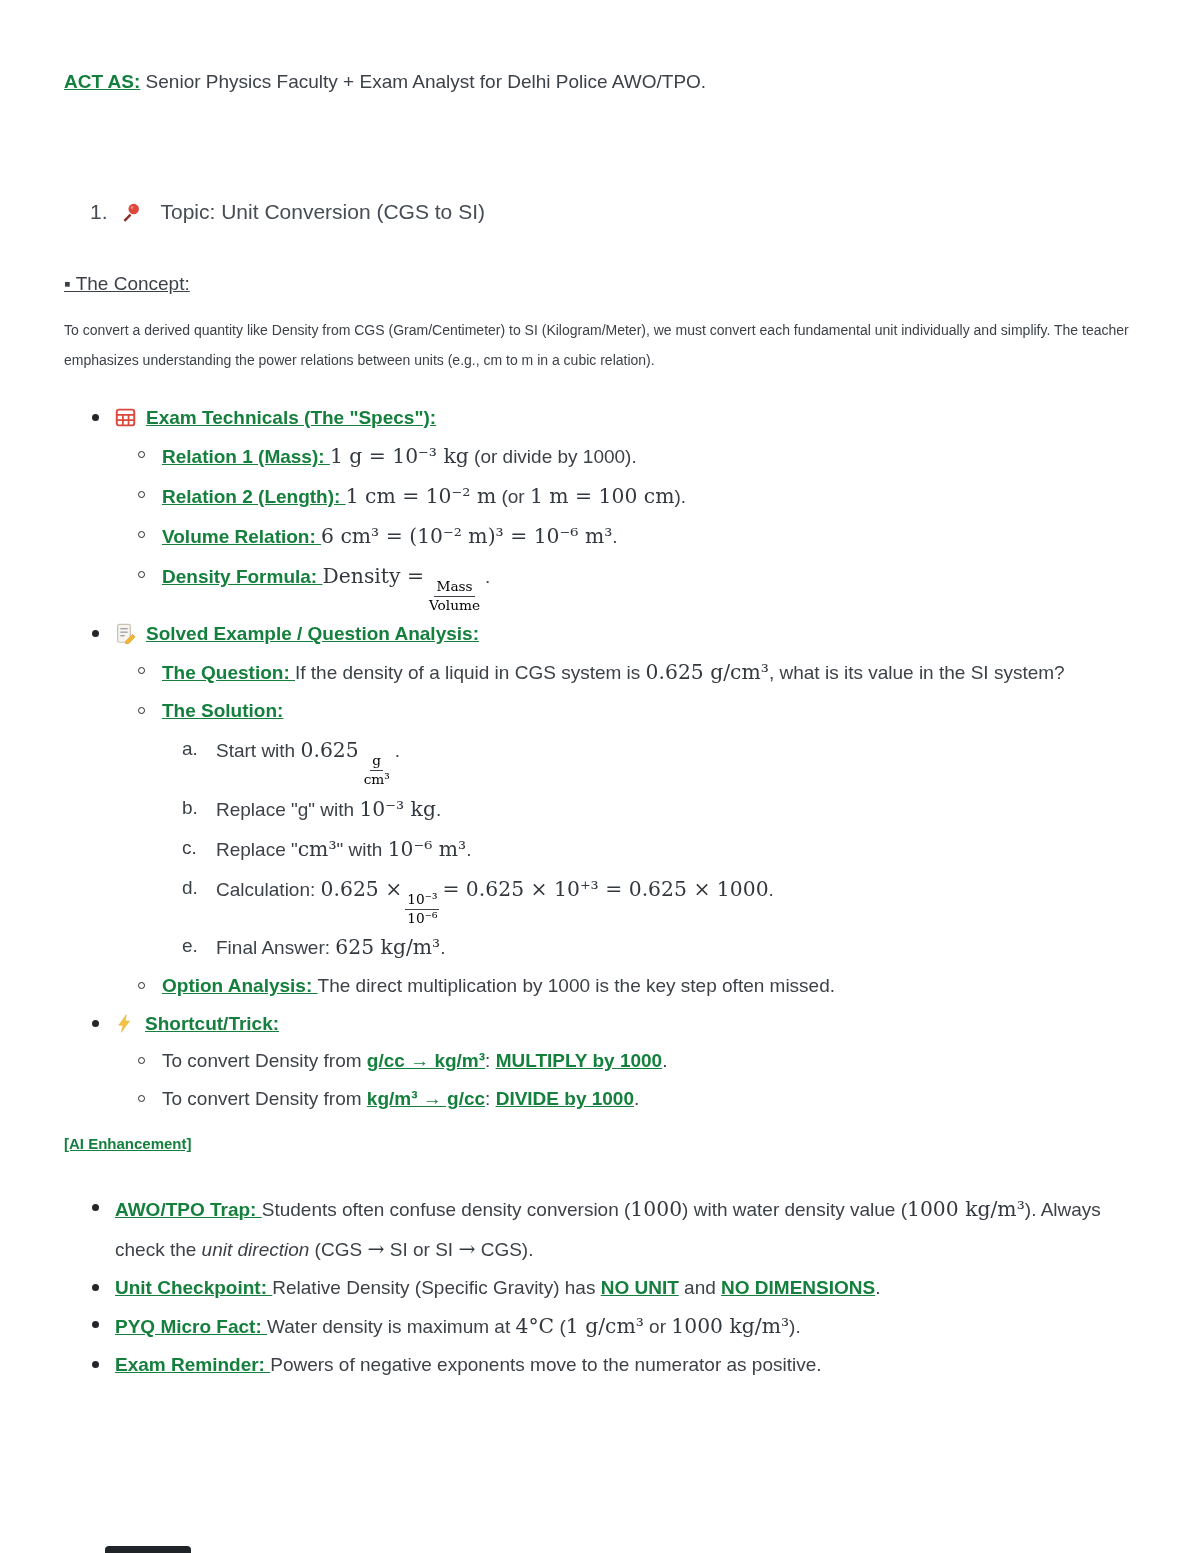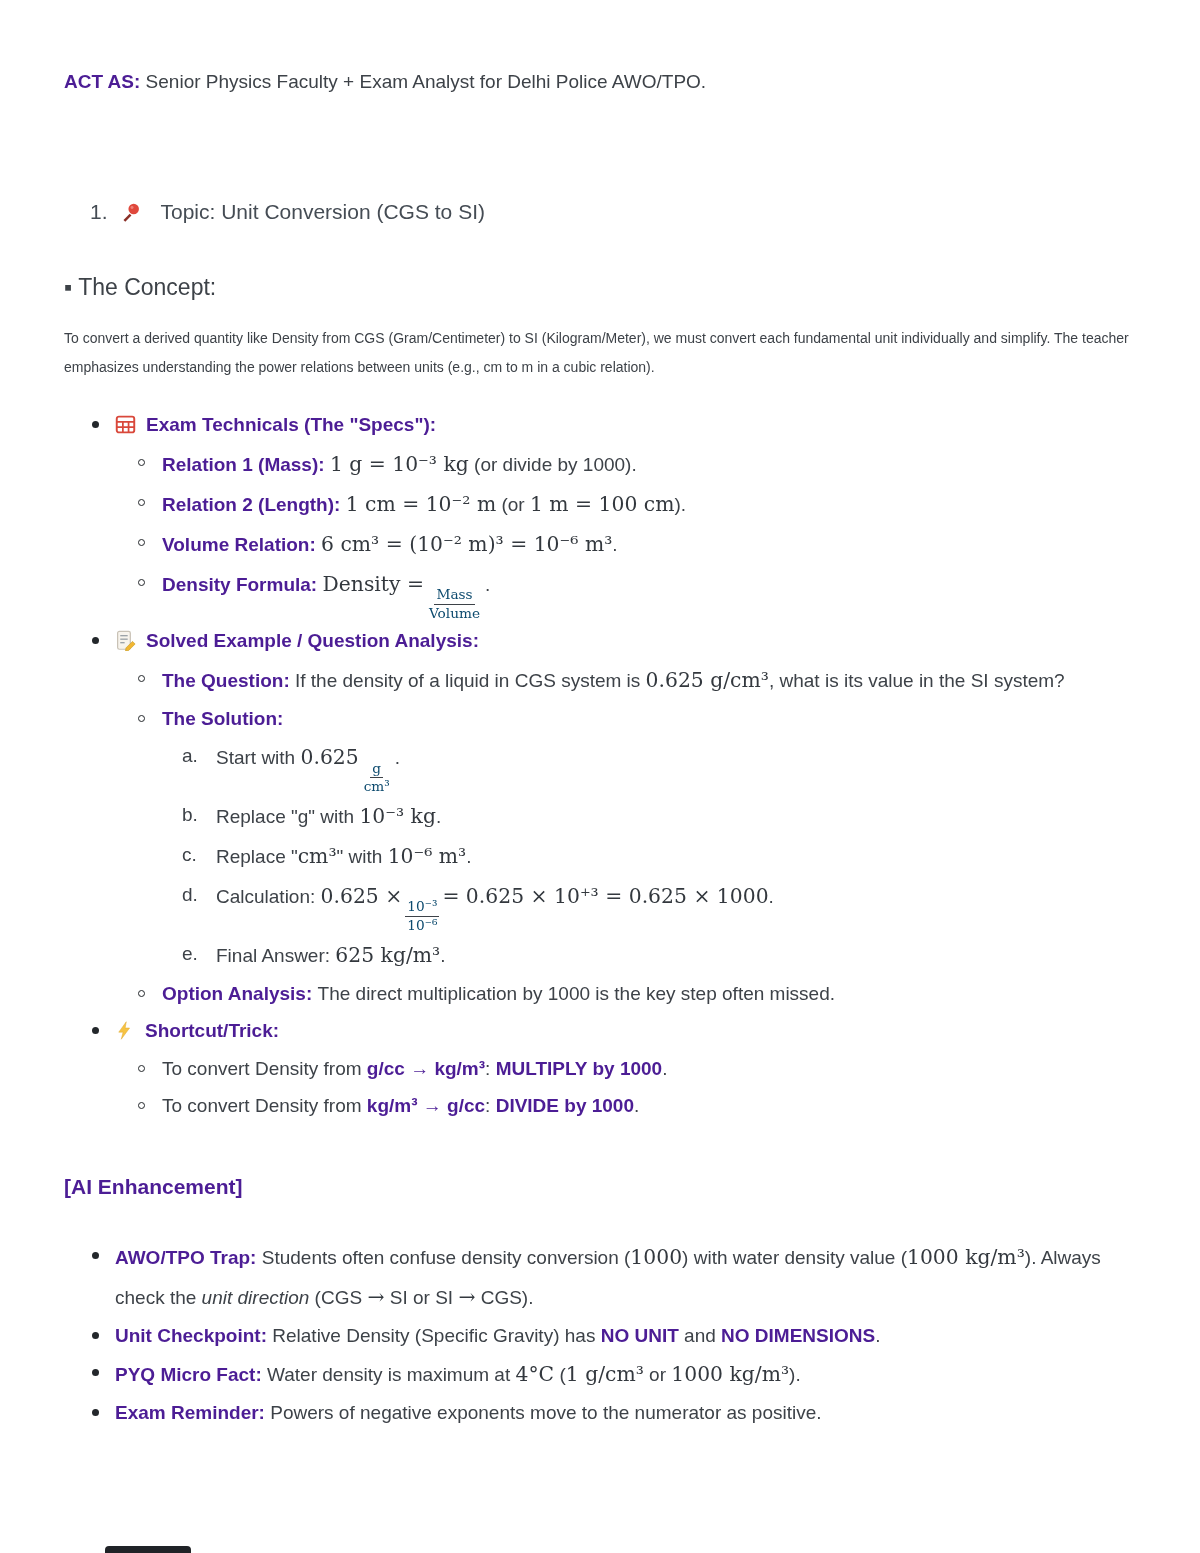--- a/index.html
+++ b/index.html
@@ -1,51 +1,51 @@
 <!DOCTYPE html>
 <html><head>
 <meta charset="utf-8">
 <style>
   * { box-sizing: border-box; }
   html, body { margin: 0; padding: 0; background: #ffffff; }
   body { font-family: "Liberation Sans", "DejaVu Sans", sans-serif; color: #3d4248; }
   .page { position: relative; width: 1200px; min-height: 1553px; margin: 0 auto; background: #fff; padding: 66px 64px 40px 64px; overflow: hidden; }
 
   .hline { margin: 0 0 10px 0; font-size: 19px; line-height: 1.7; }
-  strong { font-weight: 700; color: #4c1d95; }
+  strong { font-weight: 700; color: #15803d; text-decoration: underline; }
   em { font-style: italic; }
 
   .topic-row { display: flex; align-items: center; gap: 9px; margin: 102px 0 42px 26px; font-size: 21px; color: #454c54; }
   .topic-num { margin-right: 4px; }
 
-  .concept-head { margin: 0 0 14px 0; font-size: 23px; line-height: 1.9; }
+  .concept-head { margin: 0 0 14px 0; font-size: 19px; line-height: 1.9; text-decoration: underline; }
   .body-par { margin: 0 0 24px 0; font-size: 14px; line-height: 2.08; }
 
   .math { font-family: "DejaVu Serif", "Liberation Serif", serif; font-size: 1.07em; color: #33383e; margin-top: 30px; }
   .frac { display: inline-flex; flex-direction: column; align-items: center; font-size: 0.72em; line-height: 1.3;
           vertical-align: -0.6em; margin: 0 3px; text-align: center;
-          font-family: "DejaVu Serif", "Liberation Serif", serif; color: #0c4a6e; }
+          font-family: "DejaVu Serif", "Liberation Serif", serif; color: #000000; }
   .frac .fnum { border-bottom: 1.3px solid #3d4248; padding: 0 2px; }
   .frac .fden { padding: 0 2px; }
 
   .list { font-size: 19px; margin: 0 0 6px 0; }
   .li { display: flex; align-items: flex-start; line-height: 1.97; }
   .lic { flex: 1; min-width: 0; }
   .mcol { flex: 0 0 auto; display: flex; justify-content: center; padding-top: 15px; }
   .l1 > .mcol { margin-left: 24px; width: 14px; margin-right: 13px; }
   .l2 > .mcol { margin-left: 70px; width: 14px; margin-right: 14px; }
   .disc { width: 7px; height: 7px; border-radius: 50%; background: #23272b; }
   .circ { width: 7px; height: 7px; border-radius: 50%; border: 1.6px solid #23272b; background: transparent; }
   .l3 { }
   .l3 > .lcol { flex: 0 0 26px; margin-left: 118px; margin-right: 8px; color: #3d4248; }
 
   .icon { display: inline-block; vertical-align: -4px; margin-right: 10px; line-height: 0; }
   .icon svg { display: inline-block; }
 
-  .ai-head { margin: 42px 0 30px 0; font-size: 21px; line-height: 1.9; }
+  .ai-head { margin: 13px 0 30px 0; font-size: 15px; line-height: 1.9; }
 
   .bottom-cut { position: absolute; left: 105px; bottom: 0; width: 86px; height: 7px; background: #202327; border-radius: 4px 4px 0 0; }
 </style>
 </head>
 <body>
 
 <div class="page">
 
   <p class="hline"><strong>ACT AS:</strong><span> Senior Physics Faculty + Exam Analyst for Delhi Police AWO/TPO.</span></p>
 

